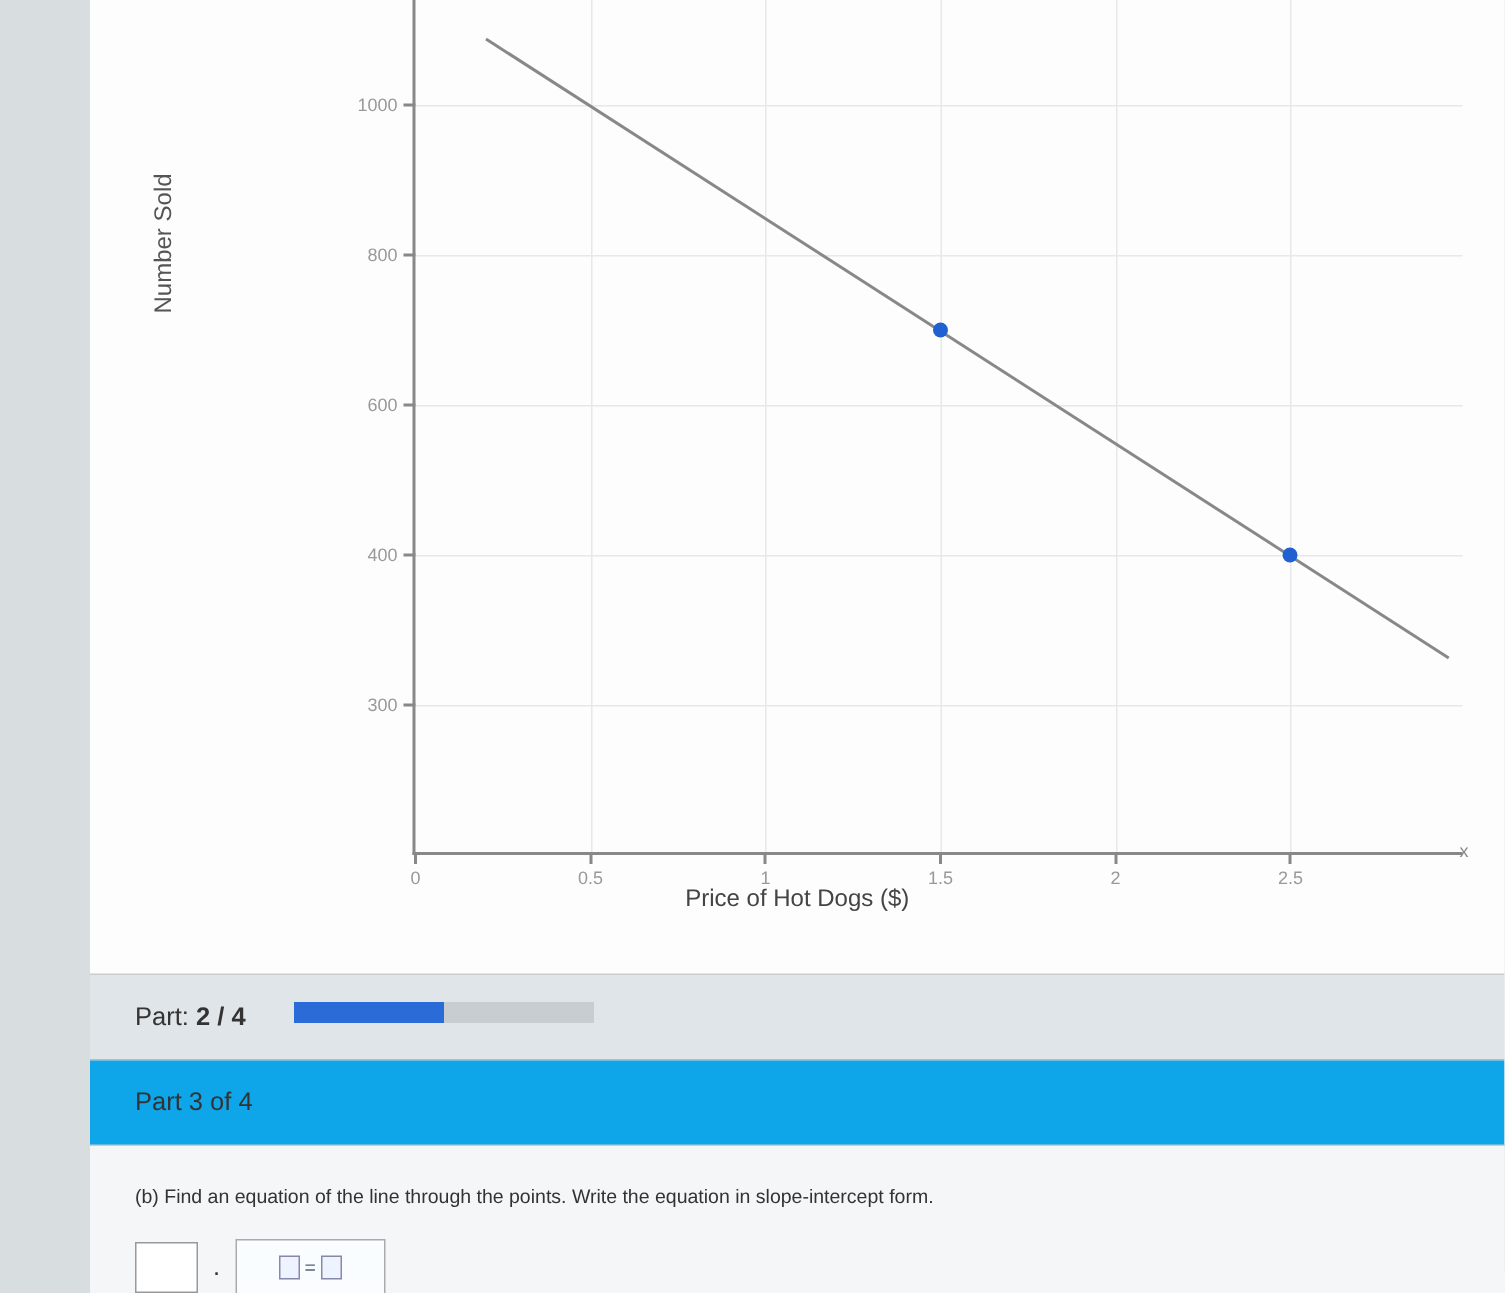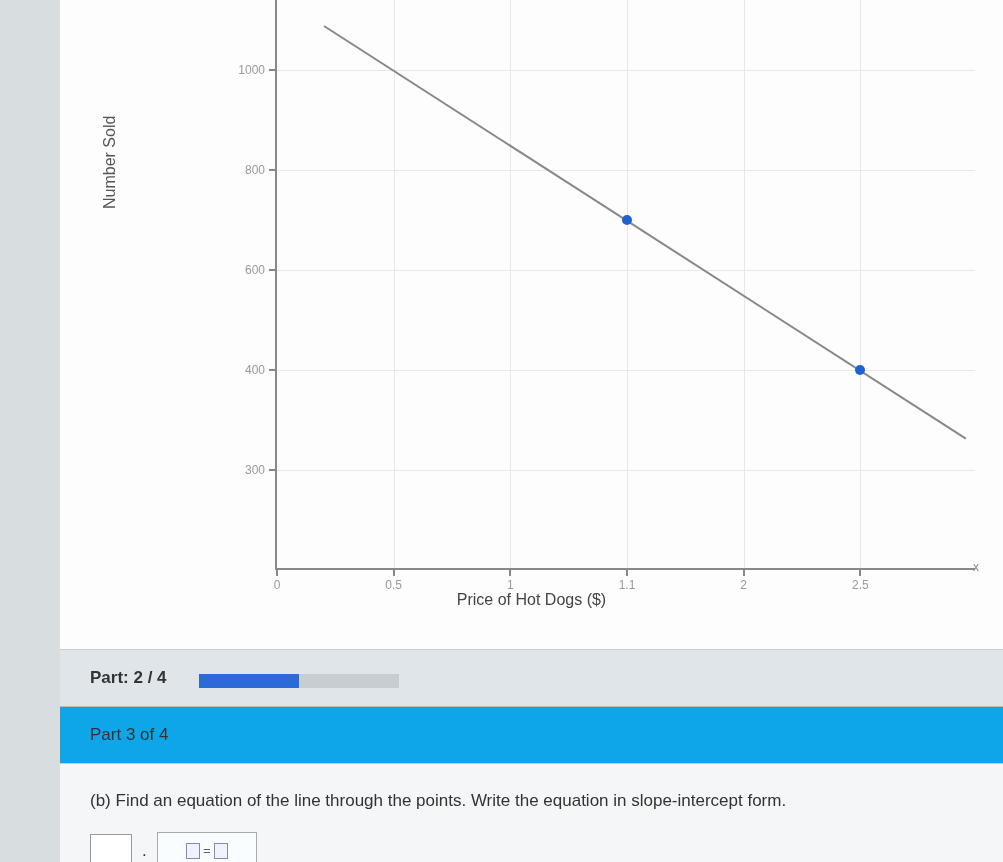--- a/index.html
+++ b/index.html
@@ -115,24 +115,23 @@
     position: absolute;
     right: -4px;
     bottom: -6px;
     font-size: 12px;
     color: #888;
   }
   .progress-section {
     background: #e0e5ea;
     padding: 18px 30px;
     display: flex;
-    align-items: flex-end;
+    align-items: flex-start;
     gap: 32px;
     border-bottom: 1px solid #bbb;
-    font-weight: bold;
   }
   .progress-label {
     font-size: 17px;
     color: #333;
   }
   .progress-bar-track {
     width: 200px;
     height: 14px;
     background: #c8cdd2;
     position: relative;
@@ -144,21 +143,21 @@
   .part-header {
     background: #0ea5e9;
     padding: 18px 30px;
     font-size: 17px;
     color: #333;
     font-weight: 500;
     border-bottom: 1px solid #ccc;
   }
   .question-body {
     padding: 24px 30px 12px 30px;
-    font-size: 17px;
+    font-size: 13px;
     color: #333;
     line-height: 1.5;
   }
   .answer-row {
     padding: 6px 30px;
     font-size: 17px;
     color: #333;
     display: flex;
     align-items: center;
     gap: 10px;
@@ -216,21 +215,21 @@
         <div class="tick-x" style="left: -1px;"></div>
         <div class="tick-label-x" style="left: 0px;">0</div>
         <div class="grid-v" style="left: 116.667px;"></div>
         <div class="tick-x" style="left: 115.667px;"></div>
         <div class="tick-label-x" style="left: 116.667px;">0.5</div>
         <div class="grid-v" style="left: 233.333px;"></div>
         <div class="tick-x" style="left: 232.333px;"></div>
         <div class="tick-label-x" style="left: 233.333px;">1</div>
         <div class="grid-v" style="left: 350px;"></div>
         <div class="tick-x" style="left: 349px;"></div>
-        <div class="tick-label-x" style="left: 350px;">1.1</div>
+        <div class="tick-label-x" style="left: 350px;">1.5</div>
         <div class="grid-v" style="left: 466.667px;"></div>
         <div class="tick-x" style="left: 465.667px;"></div>
         <div class="tick-label-x" style="left: 466.667px;">2</div>
         <div class="grid-v" style="left: 583.333px;"></div>
         <div class="tick-x" style="left: 582.333px;"></div>
         <div class="tick-label-x" style="left: 583.333px;">2.5</div>
         <div class="trend-line" style="left: 46.6667px; top: 55px; width: 762.819px; transform: rotate(32.7352deg);"></div>
         <div class="data-point" style="left: 350px; top: 250px;"></div>
         <div class="data-point" style="left: 583.333px; top: 400px;"></div>
         <div class="x-arrow">x</div>

